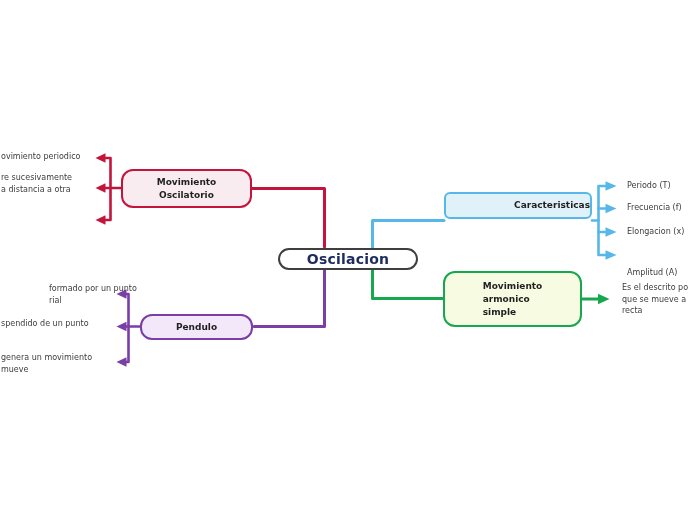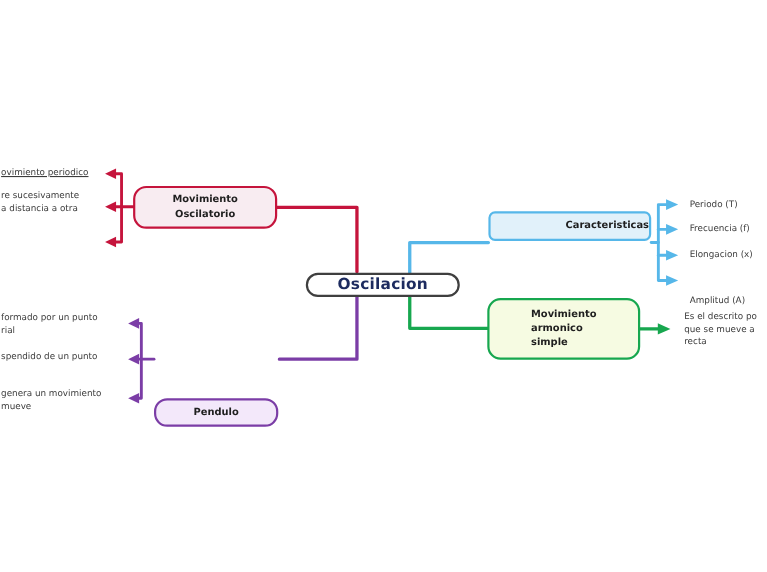--- a/index.html
+++ b/index.html
@@ -113,45 +113,45 @@
     <span>Oscilacion</span>
   </div>
 
   <div class="topic" style="left:121px; top:169px; width:131px; height:39px; --bc:#c5143c; --bg:#f8ecf1;">
     <div>
       <div>Movimiento</div>
       <div>Oscilatorio</div>
     </div>
   </div>
 
-  <div class="topic" style="left:140px; top:314px; width:113px; height:26px;margin-top:48px; --bc:#7b3da6; --bg:#f3e8fa;">
+  <div class="topic" style="left:140px; top:314px; width:113px; height:26px; --bc:#7b3da6; --bg:#f3e8fa;">
     <div>Pendulo</div>
   </div>
 
   <div class="topic" style="left:444px; top:192px; width:148px; height:27px; border-radius:6px;justify-content:flex-end; --bc:#56b7e9; --bg:#e1f1fa;">
     <div>Caracteristicas</div>
   </div>
 
   <div class="topic" style="left:443px; top:271px; width:139px; height:56px; --bc:#17a74f; --bg:#f6fbe2;">
     <div class="left-lines">
       <div>Movimiento</div>
       <div>armonico</div>
       <div>simple</div>
     </div>
   </div>
 
-  <div class="subtopic left-side" style="top:151px;text-decoration:underline;">
+  <div class="subtopic left-side" style="top:151px;">
     <div>ovimiento periodico</div>
   </div>
   <div class="subtopic left-side" style="top:172px;">
     <div>re sucesivamente</div>
     <div>a distancia a otra</div>
   </div>
 
-  <div class="subtopic left-side" style="top:283px;">
+  <div class="subtopic left-side" style="top:283px;padding-left:48px;">
     <div>formado por un punto</div>
     <div>rial</div>
   </div>
   <div class="subtopic left-side" style="top:318px;">
     <div>spendido de un punto</div>
   </div>
   <div class="subtopic left-side" style="top:352px;">
     <div>genera un movimiento</div>
     <div>mueve</div>
   </div>

